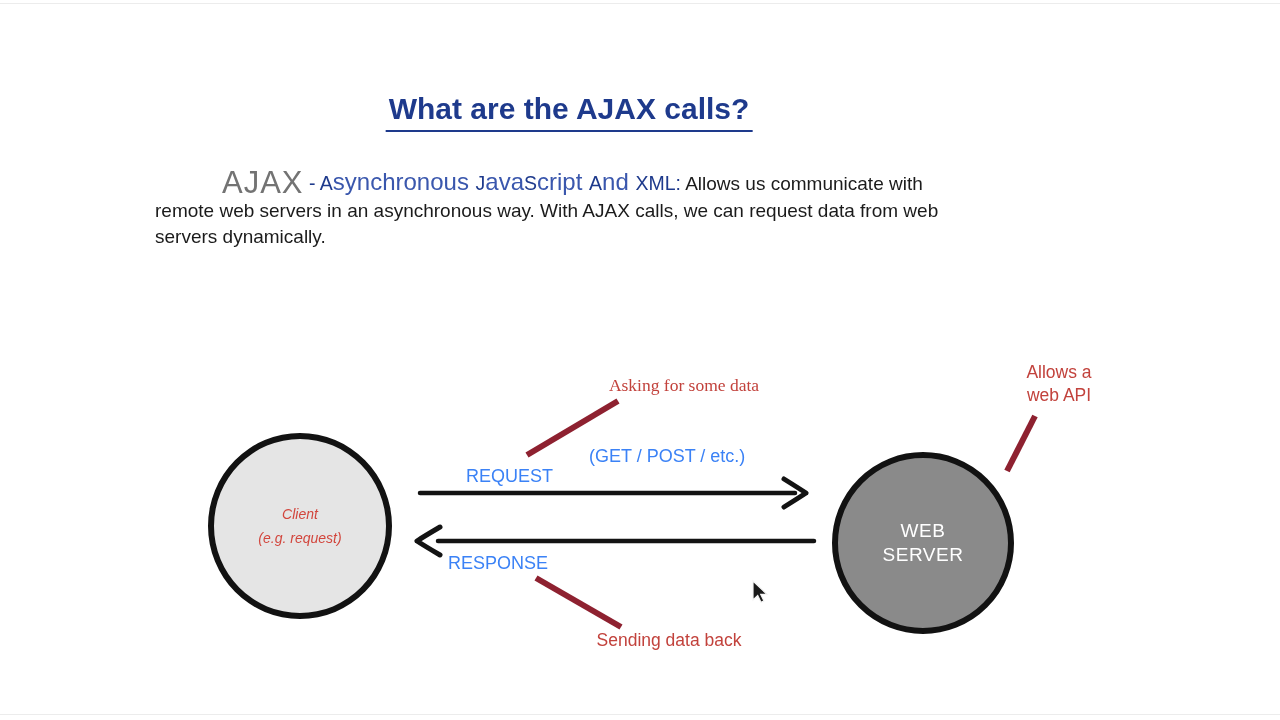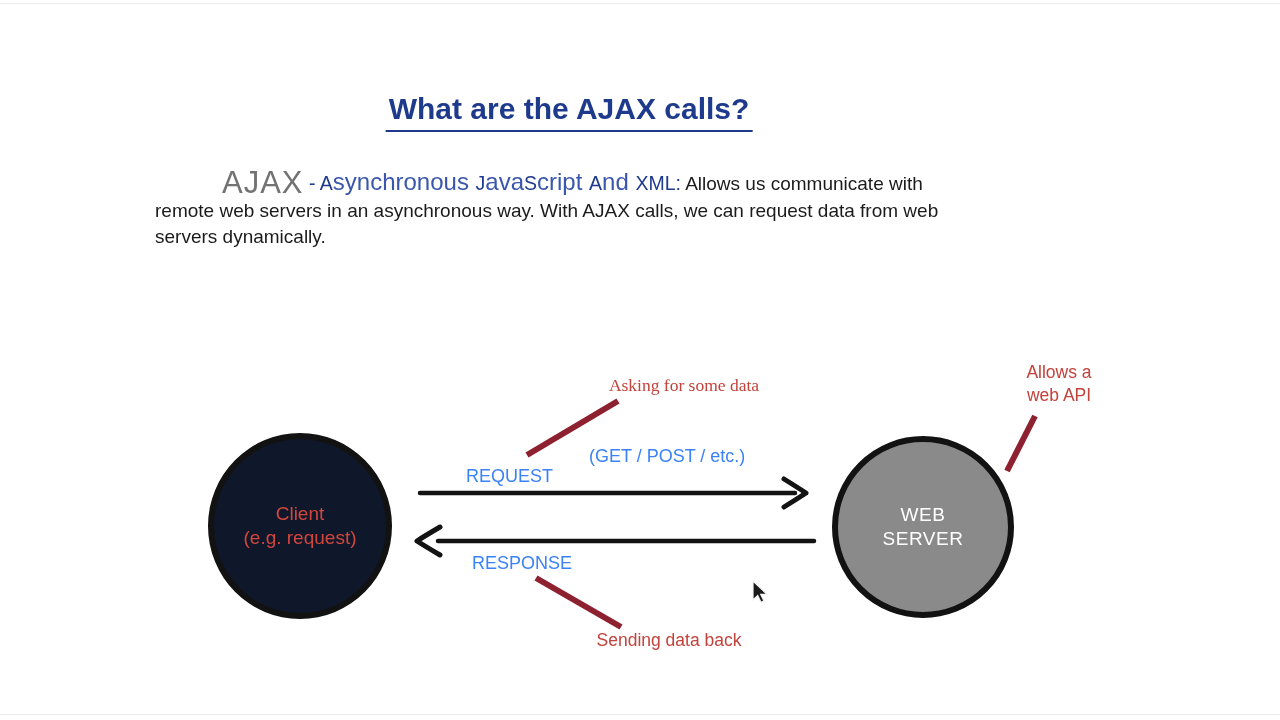--- a/index.html
+++ b/index.html
@@ -42,43 +42,43 @@
 
   
   .circle {
     position: absolute; border-radius: 50%;
     display: flex; flex-direction: column;
     align-items: center; justify-content: center;
     text-align: center;
   }
   .client-circle {
     left: 208px; top: 433px; width: 184px; height: 186px;
-    background: #0f172a; border: 6px solid #121212;
-    color: #d2463d; font-size: 19px; line-height: 24px;
+    background: #e5e5e5; border: 6px solid #121212;
+    color: #d2463d; font-size: 14px; line-height: 24px; font-style: italic;
   }
   .server-circle {
-    left: 832px; top: 436px; width: 182px; height: 182px;
+    left: 832px; top: 452px; width: 182px; height: 182px;
     background: #8a8a8a; border: 6px solid #121212;
     color: #ffffff; font-size: 19px; line-height: 24px;
     letter-spacing: 0.5px;
   }
 
   
   .red-label {
     position: absolute; white-space: nowrap;
     color: #3b82f6; font-size: 18px;
   }
   .annotation {
     position: absolute; white-space: nowrap;
     color: #c2423c; font-size: 17.5px; text-align: center;
     transform: translateX(-50%);
   }
   .request-label  { left: 466px; top: 466px; }
   .method-note    { left: 589px; top: 446px; }
-  .response-label { left: 472px; top: 553px; }
+  .response-label { left: 448px; top: 553px; }
   .asking-annotation  { left: 684px; top: 375px; font-family: Liberation Serif, serif; }
   .sending-annotation { left: 669px; top: 630px; }
   .server-annotation  { left: 1059px; top: 361px; line-height: 23px; }
 
   .diagram-svg { position: absolute; left: 0; top: 340px; width: 1280px; height: 320px; }
 </style>
 </head>
 <body>
 
 <div class="edge-line edge-top"></div>

